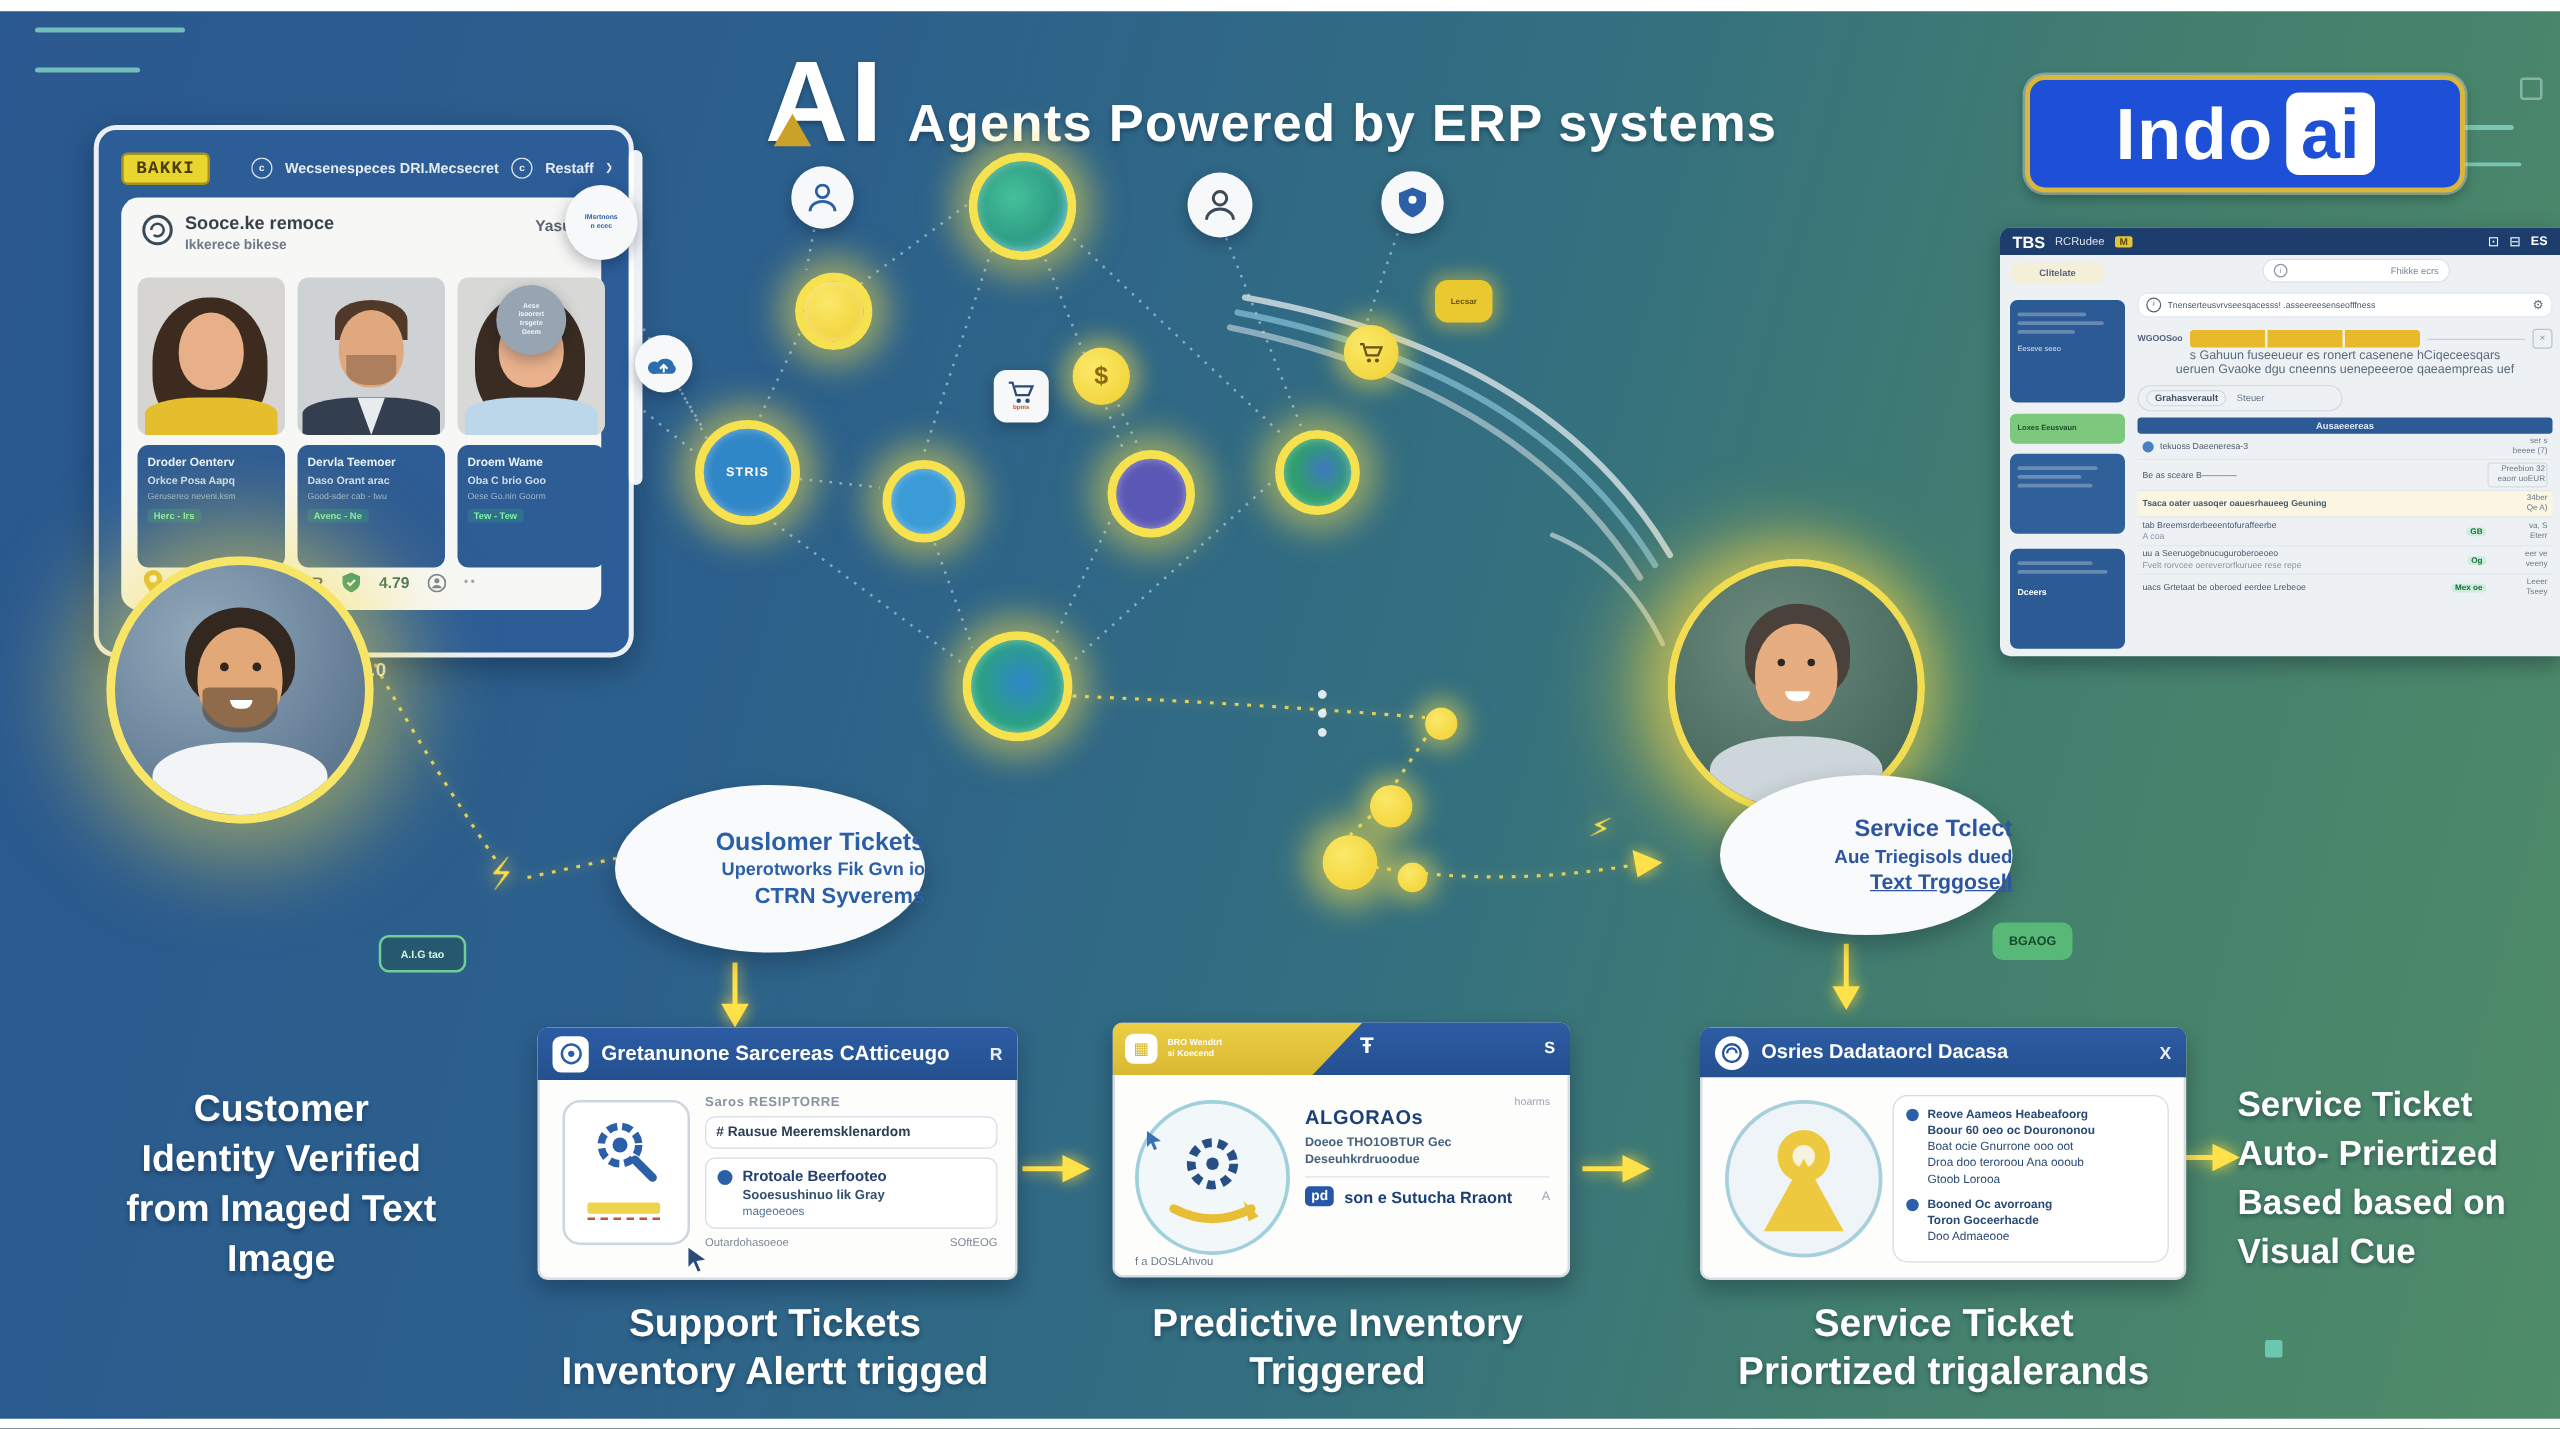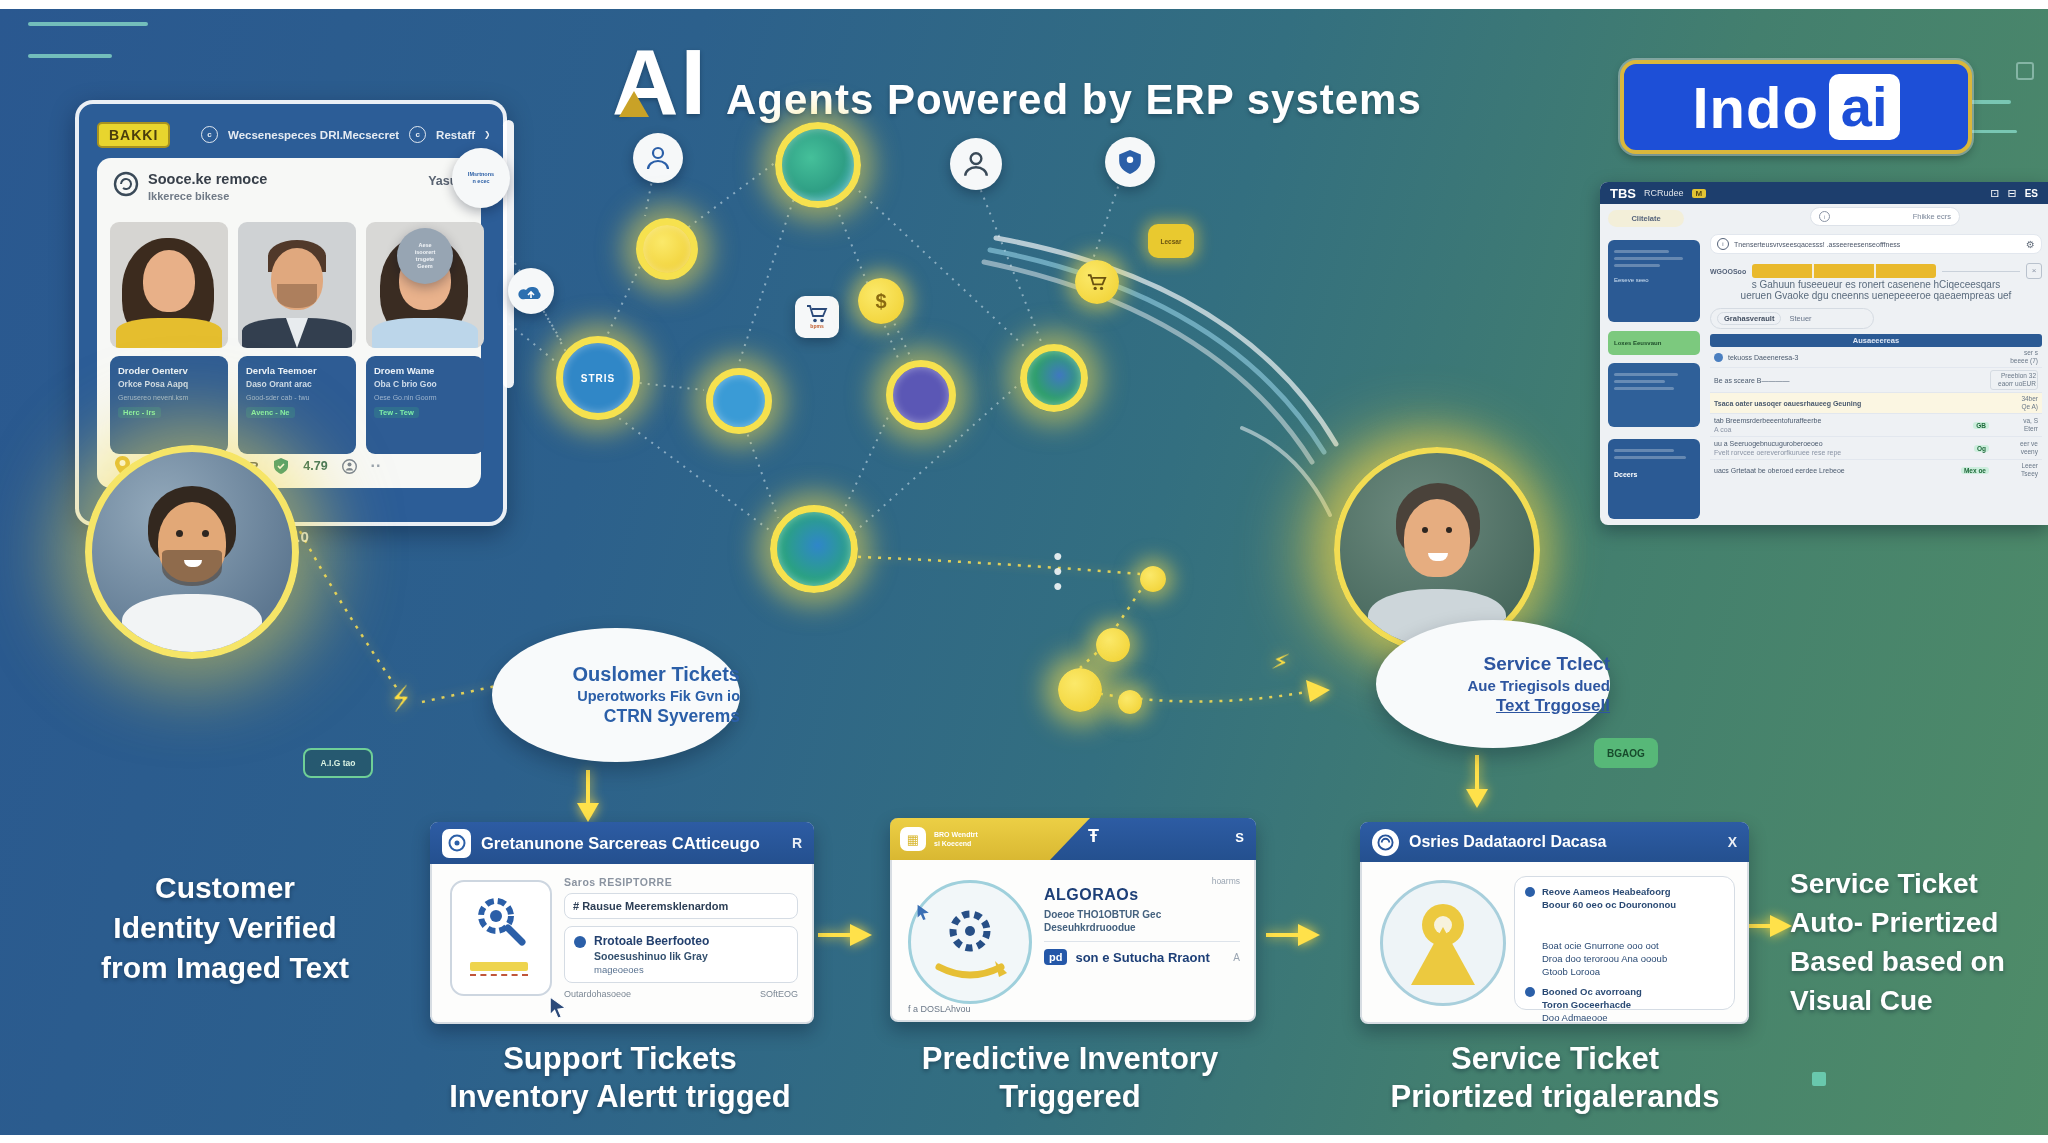--- a/index.html
+++ b/index.html
@@ -17,21 +17,21 @@
   
   .logo{position:absolute;left:1620px;top:60px;width:344px;height:86px;background:#1d4fd7;border:4px solid #dab73c;
     border-radius:16px;display:flex;align-items:center;justify-content:center;gap:10px;box-shadow:0 0 0 2px rgba(255,255,255,.35),0 4px 10px rgba(0,0,0,.3);}
   .logo .w1{color:#fff;font-size:58px;font-weight:700;letter-spacing:1px;}
   .logo .w2{background:#fff;color:#1d4fd7;font-size:56px;font-weight:800;border-radius:10px;padding:2px 12px;line-height:62px;}
   .deco-line{position:absolute;height:4px;border-radius:2px;background:#86d7c6;opacity:.8;}
   
   .bpanel{position:absolute;left:75px;top:100px;width:424px;height:418px;background:#2c5d97;border:4px solid rgba(255,255,255,.9);
     border-radius:18px;box-shadow:0 8px 24px rgba(0,10,30,.35);}
   .bbadge{position:absolute;left:18px;top:18px;background:#e8d52e;border:2px solid #a8921f;border-radius:5px;
-    color:#4a3d0d;font-weight:800;font-size:14px;padding:3px 10px;letter-spacing:1px;}
+    color:#4a3d0d;font-weight:800;font-size:14px;padding:3px 10px;letter-spacing:1px;font-family:Liberation Mono, monospace;}
   .bnav{position:absolute;left:122px;top:22px;right:14px;display:flex;align-items:center;gap:10px;color:rgba(255,255,255,.88);font-size:11.5px;font-weight:600;white-space:nowrap;overflow:hidden;}
   .cir{display:inline-flex;width:15px;height:15px;border:1.6px solid rgba(255,255,255,.85);border-radius:50%;align-items:center;justify-content:center;font-size:8px;flex:none;}
   .bcard{position:absolute;left:18px;top:54px;width:384px;height:330px;background:#f7f8f6;border-radius:14px;padding:0;}
   .bchead{position:absolute;left:16px;top:13px;display:flex;gap:9px;align-items:flex-start;}
   .bchead .t1{font-size:14.5px;font-weight:800;color:#38404a;}
   .bchead .t2{font-size:11px;font-weight:600;color:#707a86;margin-top:3px;}
   .bcact{position:absolute;right:16px;top:16px;font-size:12.5px;font-weight:700;color:#5a6472;}
   .prow{position:absolute;left:13px;top:64px;display:flex;gap:10px;}
   .pcell{width:118px;height:126px;border-radius:9px;position:relative;overflow:hidden;}
   .irow{position:absolute;left:13px;top:198px;display:flex;gap:10px;}
@@ -558,21 +558,21 @@
         <circle cx="60" cy="42" r="9" fill="#f7f2dd"></circle>
         <polygon points="28,102 60,44 92,102" fill="#ecc93f"></polygon>
       </svg>
     </div>
     <div class="abs fieldbox" style="left:152px;top:52px;right:12px;bottom:12px;border-radius:12px;padding:8px 10px;box-sizing:border-box;">
       <div style="display:flex;gap:7px;">
         <span style="width:10px;height:10px;background:#2b5fa8;border-radius:50%;flex:none;margin-top:2px;"></span>
         <span style="font-size:9.5px;line-height:13px;color:#2a4a74;">
           <span style="display:block;font-weight:800;">Reove Aameos Heabeafoorg</span>
           <span style="display:block;font-weight:700;">Boour 60 oeo oc Dourononou</span>
-          <span style="display:block;margin-top:28px;">Boat ocie Gnurrone ooo oot</span>
+          <span style="display:block;">Boat ocie Gnurrone ooo oot</span>
           <span style="display:block;">Droa doo teroroou Ana oooub</span>
           <span style="display:block;">Gtoob Lorooa</span>
         </span>
       </div>
       <div style="display:flex;gap:7px;margin-top:7px;">
         <span style="width:10px;height:10px;background:#2b5fa8;border-radius:50%;flex:none;margin-top:2px;"></span>
         <span style="font-size:9.5px;line-height:13px;color:#2a4a74;">
           <span style="display:block;font-weight:800;">Booned Oc avorroang</span>
           <span style="display:block;font-weight:700;">Toron Goceerhacde</span>
           <span style="display:block;">Doo Admaeooe</span>
@@ -582,20 +582,21 @@
   </div>
   <div class="caption" style="left:1330px;top:1040px;width:450px;">
     <div>Service Ticket</div>
     <div>Priortized trigalerands</div>
   </div>
 
   <div class="sidetext" style="left:60px;top:868px;width:330px;text-align:center;font-size:30px;">
     <div>Customer</div>
     <div>Identity Verified</div>
     <div>from Imaged Text</div>
+    <div>Image</div>
   </div>
   <div class="sidetext" style="left:1790px;top:864px;width:256px;font-size:28px;line-height:39px;">
     <div>Service Ticket</div>
     <div>Auto- Priertized</div>
     <div>Based based on</div>
     <div>Visual Cue</div>
   </div>
 
 </div>
 

